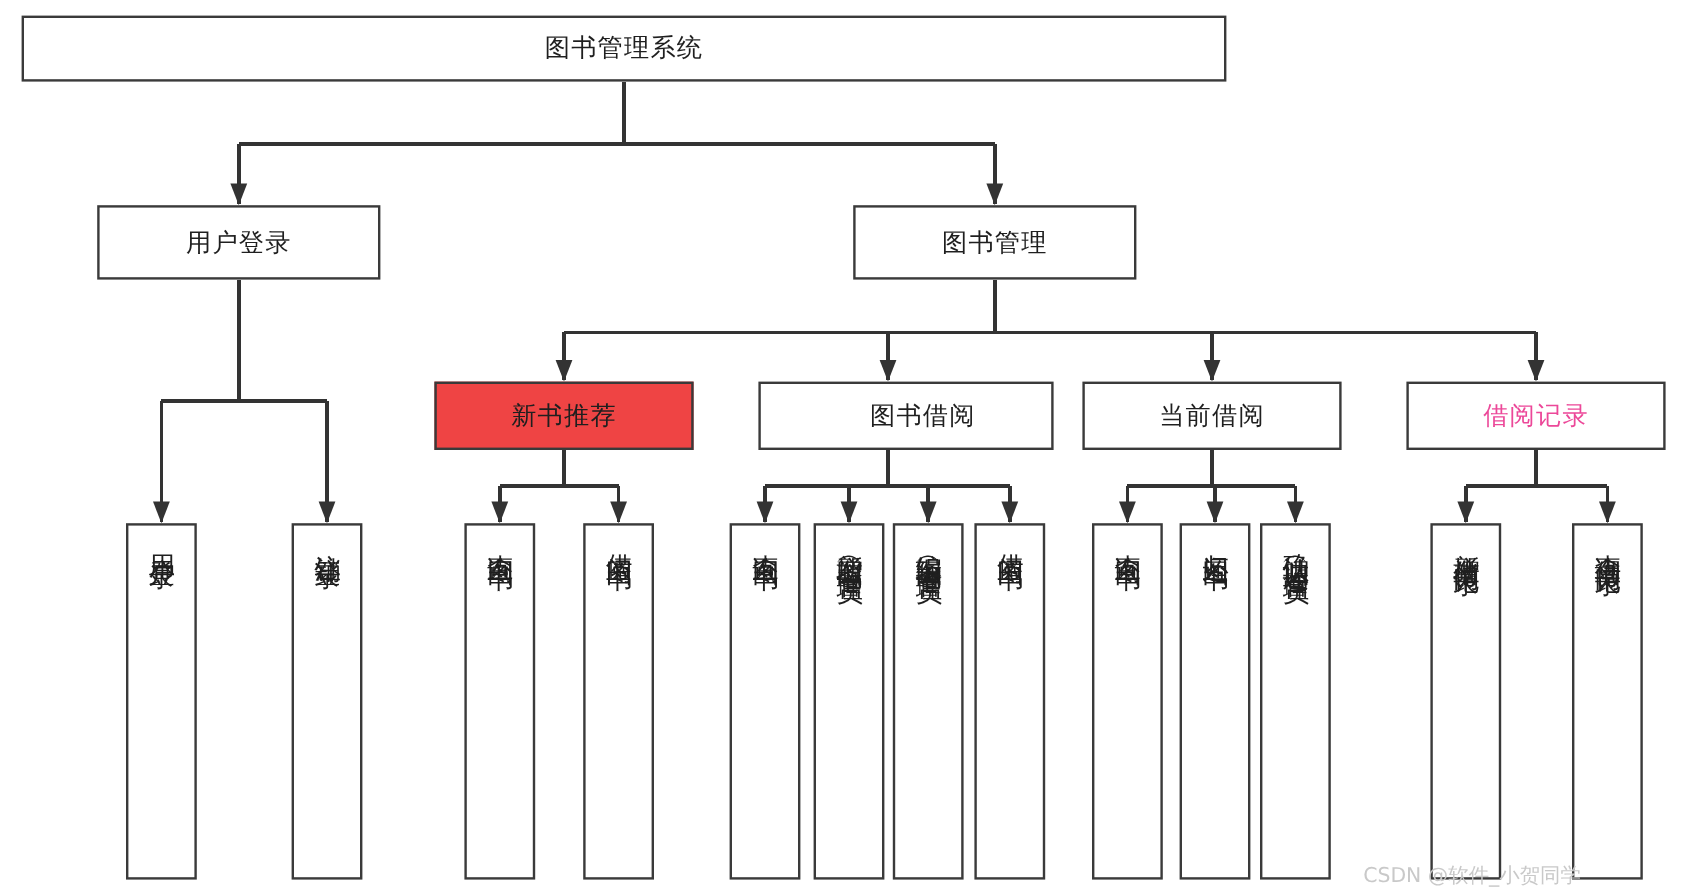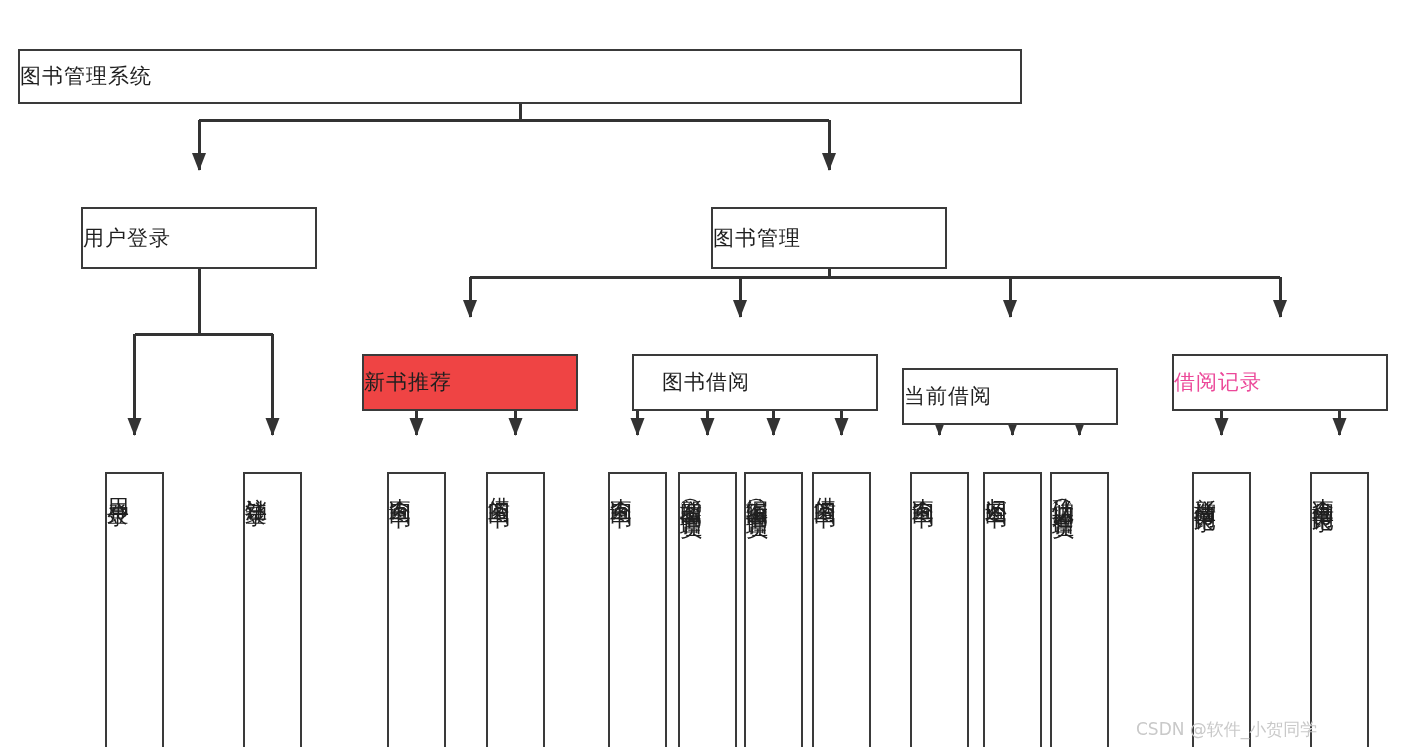--- a/index.html
+++ b/index.html
@@ -25,23 +25,22 @@
     width: 1405px;
     height: 747px;
   }
   .node-box {
     position: absolute;
     box-sizing: border-box;
     background: #ffffff;
     border: 2px solid #15803d;
     display: flex;
     align-items: center;
-    justify-content: flex-start;
+    justify-content: center;
     overflow: hidden;
-    margin-top: 36px;
   }
   .node-label {
     color: #1f1f1f;
     font-family: "DejaVu Sans", "Liberation Sans", sans-serif;
     text-align: center;
     line-height: 1.05;
     letter-spacing: 1px;
   }
   .node-box.horizontal .node-label {
     font-size: 21px;
@@ -135,21 +134,21 @@
       </div>
       <div class="node-box horizontal" style="left: 711px; top: 171px; width: 236px; height: 62px; border-color: rgb(58, 58, 58); background: rgb(255, 255, 255);">
         <span class="node-label" style="color: rgb(31, 31, 31);">图书管理</span>
       </div>
       <div class="node-box horizontal" style="left: 362px; top: 318px; width: 216px; height: 57px; border-color: rgb(58, 58, 58); background: #ef4444;">
         <span class="node-label" style="color: rgb(31, 31, 31);">新书推荐</span>
       </div>
       <div class="node-box horizontal" style="left: 632px; top: 318px; width: 246px; height: 57px; border-color: rgb(58, 58, 58); background: rgb(255, 255, 255); padding-left: 28px;">
         <span class="node-label" style="color: rgb(31, 31, 31);">图书借阅</span>
       </div>
-      <div class="node-box horizontal" style="left: 902px; top: 332px; width: 216px; height: 57px; border-color: rgb(58, 58, 58); background: rgb(255, 255, 255);">
+      <div class="node-box horizontal" style="left: 902px; top: 318px; width: 216px; height: 57px; border-color: rgb(58, 58, 58); background: rgb(255, 255, 255);">
         <span class="node-label" style="color: rgb(31, 31, 31);">当前借阅</span>
       </div>
       <div class="node-box horizontal" style="left: 1172px; top: 318px; width: 216px; height: 57px; border-color: rgb(58, 58, 58); background: rgb(255, 255, 255);">
         <span class="node-label" style="color: #ec4899;">借阅记录</span>
       </div>
       <div class="node-box vertical" style="left: 105px; top: 436px; width: 59px; height: 297px; border-color: rgb(58, 58, 58); background: rgb(255, 255, 255);">
         <span class="node-label" style="color: rgb(31, 31, 31);">用户登录</span>
       </div>
       <div class="node-box vertical" style="left: 243px; top: 436px; width: 59px; height: 297px; border-color: rgb(58, 58, 58); background: rgb(255, 255, 255);">
         <span class="node-label" style="color: rgb(31, 31, 31);">注销登录</span>

